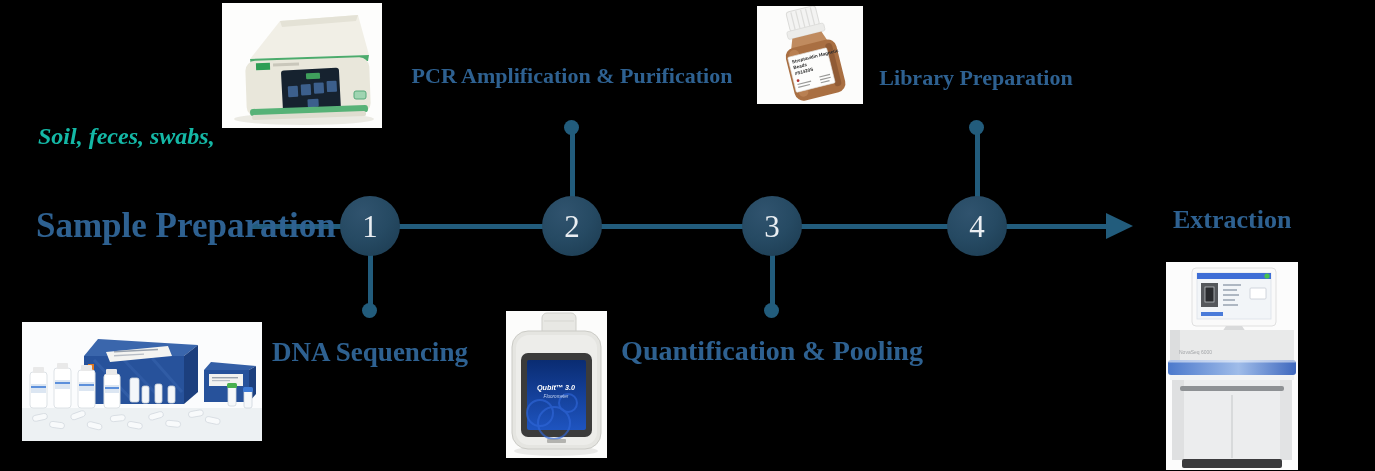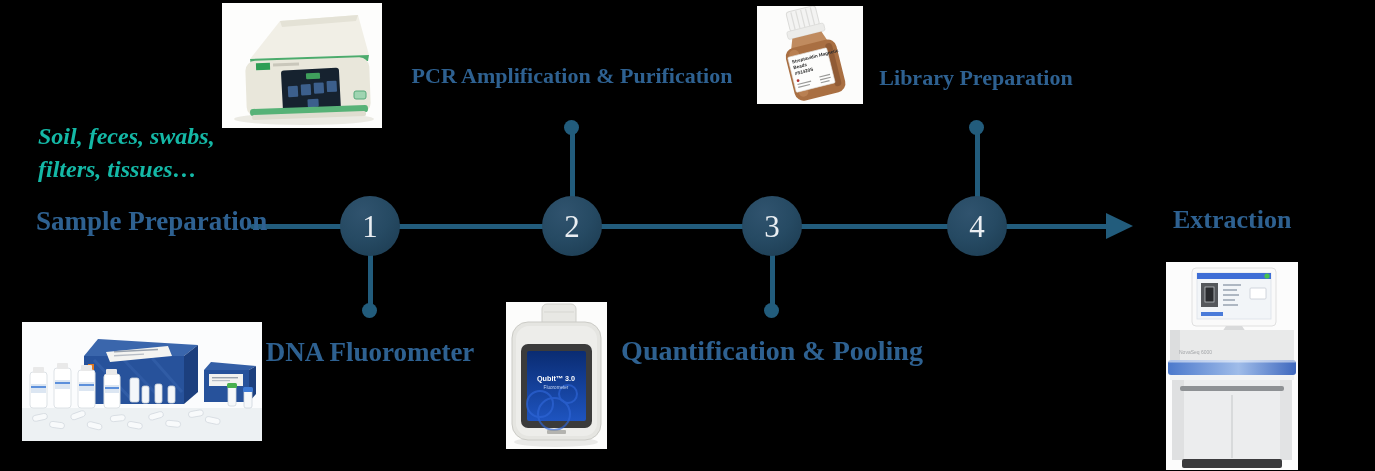--- a/index.html
+++ b/index.html
@@ -15,46 +15,45 @@
   .step-circle{width:60px;height:60px;border-radius:50%;
     background:radial-gradient(circle at 38% 28%, #30536E 0%, #264A63 48%, #1B3A4F 100%);
     display:flex;align-items:center;justify-content:center;z-index:3;}
   .step-circle span{color:#EAEEF2;font-size:31px;line-height:1;}
   .stem{width:5px;background:#225C7C;z-index:2;}
   .dot{width:15px;height:15px;border-radius:50%;background:#225C7C;}
 
   
   .lbl{position:absolute;font-weight:bold;color:#2E6191;white-space:nowrap;line-height:1.1;}
   .lbl.centered{transform:translateX(-50%);}
-  #lbl-sample{left:36px;top:207px;font-size:27px;}
+  #lbl-sample{left:36px;top:207px;font-size:35px;}
   #lbl-pcr{left:572px;top:64px;font-size:22px;}
   #lbl-library{left:976px;top:66px;font-size:22px;}
   #lbl-dna{left:370px;top:338px;font-size:27px;}
   #lbl-quant{left:772px;top:336px;font-size:28px;}
   #lbl-seq{left:1173px;top:206px;font-size:26px;}
   .intro{left:38px;top:120px;font-style:italic;font-weight:600;color:#14b8a6;
          font-size:24px;line-height:33px;white-space:nowrap;}
 
   
   .photo{position:absolute;background:#fff;}
   #photo-kit{left:22px;top:322px;width:240px;height:119px;}
   #photo-cycler{left:222px;top:3px;width:160px;height:125px;}
   #photo-bottle{left:757px;top:6px;width:106px;height:98px;}
-  #photo-qubit{left:506px;top:302px;width:101px;height:140px;}
+  #photo-qubit{left:506px;top:311px;width:101px;height:140px;font-style:italic;}
   #photo-seq{left:1166px;top:262px;width:132px;height:208px;}
   .photo svg{display:block;}
 </style>
 </head>
 <body>
 
 <div class="stage">
 
   <div class="abs intro">
     <div>Soil, feces, swabs,</div>
-    <div>filters, tissues…</div>
   </div>
 
   <div class="abs hline"></div>
   <div class="abs arrowhead"></div>
 
   <div class="abs stem" style="left:570px;top:134px;height:64px;"></div>
   <div class="abs dot" style="left:564px;top:120px;"></div>
   <div class="abs stem" style="left:975px;top:134px;height:64px;"></div>
   <div class="abs dot" style="left:969px;top:120px;"></div>
   <div class="abs stem" style="left:368px;top:254px;height:52px;"></div>
@@ -71,21 +70,21 @@
   <div class="abs step-circle" style="left:742px;top:196px;">
     <span>3</span>
   </div>
   <div class="abs step-circle" style="left:947px;top:196px;">
     <span>4</span>
   </div>
 
   <div class="lbl" id="lbl-sample">Sample Preparation</div>
   <div class="lbl centered" id="lbl-pcr">PCR Amplification &amp; Purification</div>
   <div class="lbl centered" id="lbl-library">Library Preparation</div>
-  <div class="lbl centered" id="lbl-dna">DNA Fluorometer</div>
+  <div class="lbl centered" id="lbl-dna">DNA Sequencing</div>
   <div class="lbl centered" id="lbl-quant">Quantification &amp; Pooling</div>
   <div class="lbl" id="lbl-seq">Extraction</div>
 
   <div class="photo" id="photo-kit">
     <svg width="240" height="119" viewBox="0 0 240 119">
       <rect x="0" y="0" width="240" height="119" fill="#FBFCFD"></rect>
       <rect x="0" y="86" width="240" height="33" fill="#EDF1F3"></rect>
 
       <polygon points="62,34 76,17 176,23 162,34" fill="#3A66AC"></polygon>
       <polygon points="162,34 176,23 176,70 162,82" fill="#1C3F7E"></polygon>

